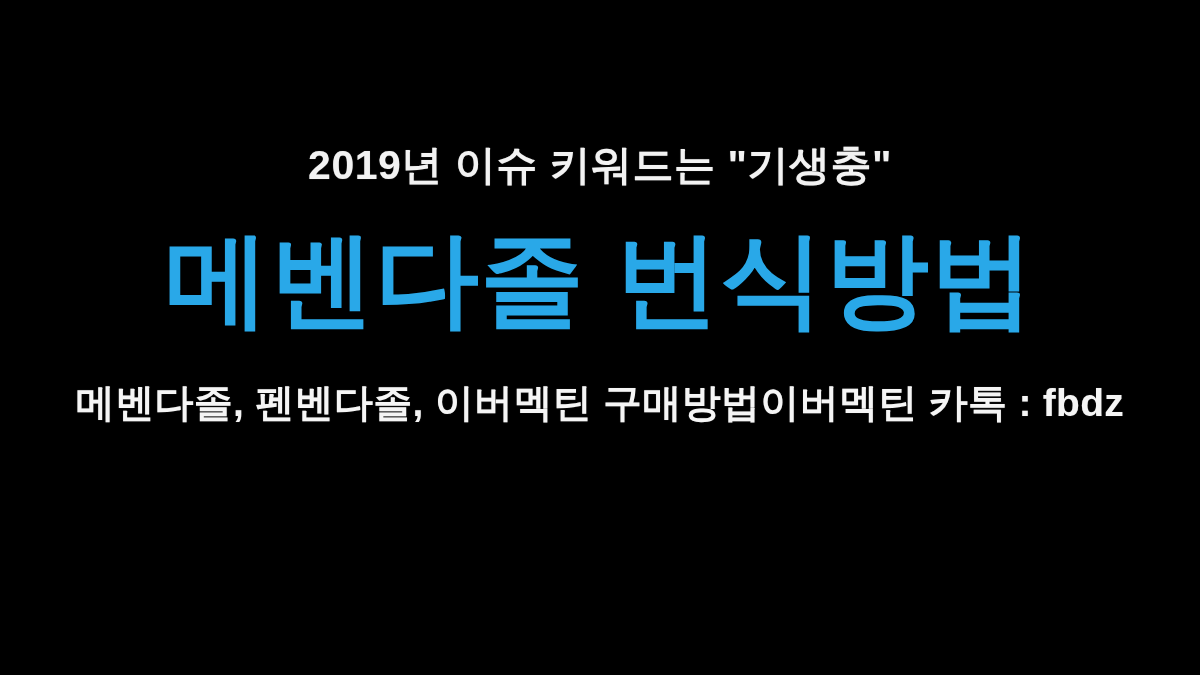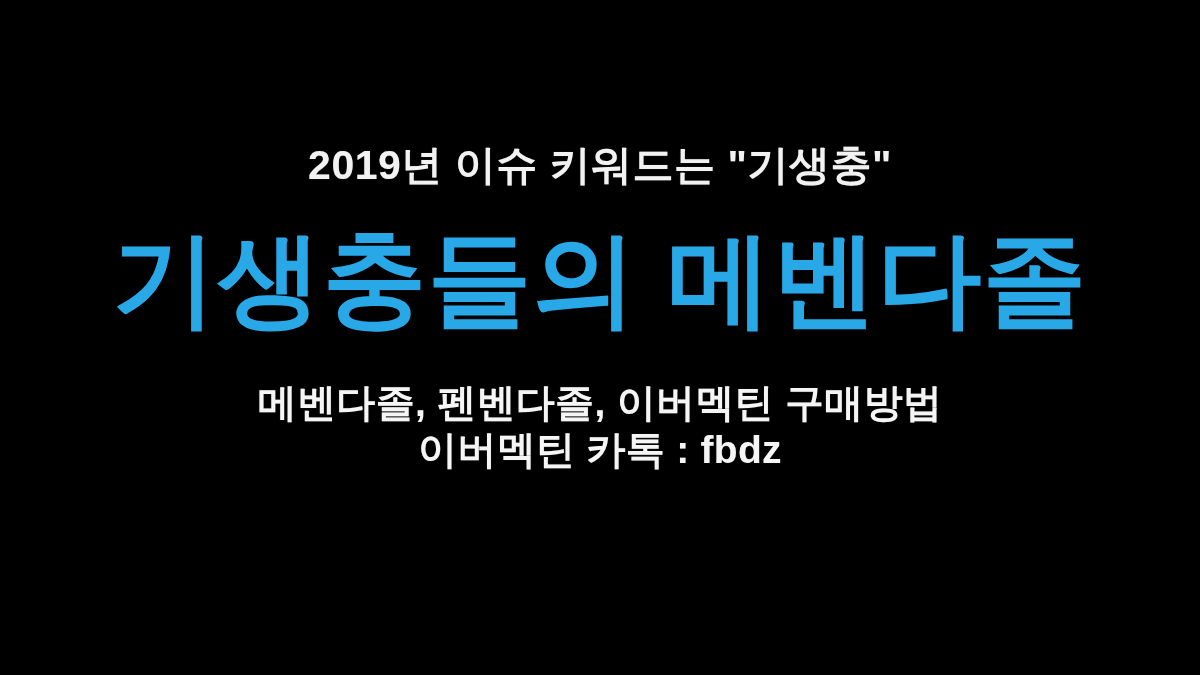--- a/index.html
+++ b/index.html
@@ -55,21 +55,21 @@
     font-weight: 700;
     line-height: 1.0;
     letter-spacing: 1px;
     white-space: nowrap;
   }
 
   
   .subblock {
     margin-top: 48px;
     display: flex;
-    flex-direction: column;
+    flex-direction: row;
     align-items: center;
   }
 
   .subline {
     color: #f5f5f5;
     font-size: 39px;
     font-weight: 700;
     line-height: 1.22;
     letter-spacing: 0.3px;
     white-space: nowrap;
@@ -77,21 +77,21 @@
   }
 </style>
 </head>
 <body>
 
 <div class="slide">
   <div class="content">
 
     <div class="kicker">2019년 이슈 키워드는 "기생충"</div>
 
-    <div class="headline">기생충들의 메벤다졸</div>
+    <div class="headline">메벤다졸 번식방법</div>
 
     <div class="subblock">
       <div class="subline">메벤다졸, 펜벤다졸, 이버멕틴 구매방법</div>
       <div class="subline">이버멕틴 카톡 : fbdz</div>
     </div>
 
   </div>
 </div>
 
 </body></html>

